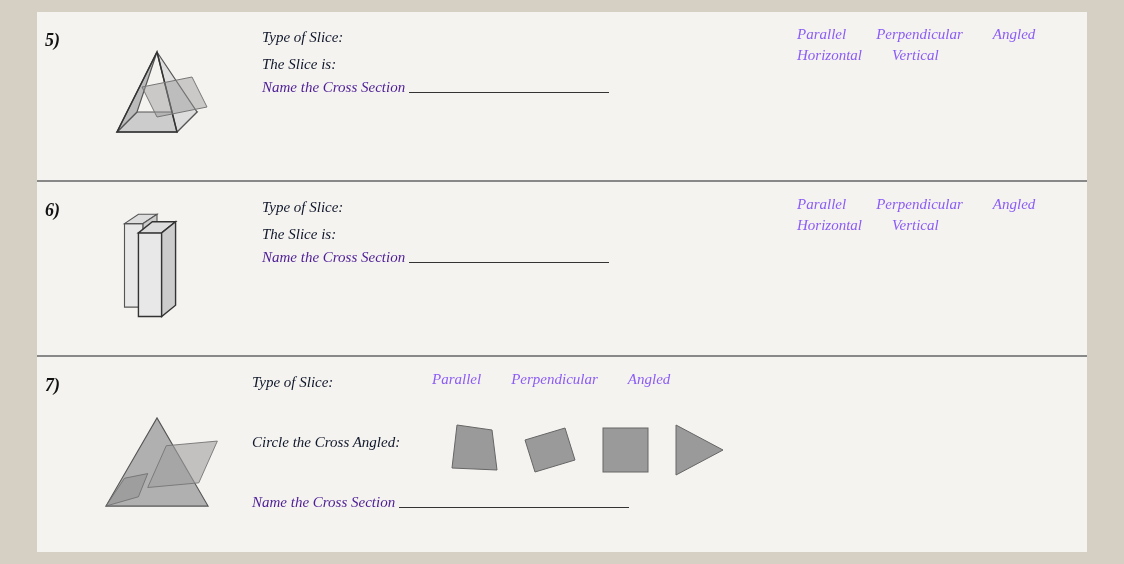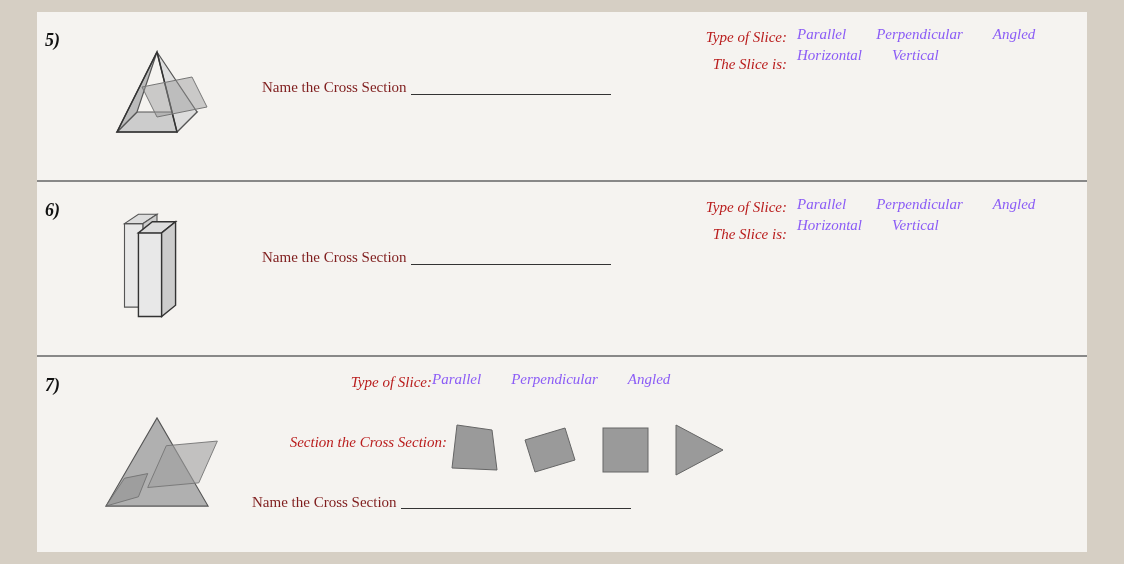--- a/index.html
+++ b/index.html
@@ -80,31 +80,30 @@
 
     .text-area {
       flex: 1;
       padding-top: 14px;
       padding-left: 20px;
     }
 
     .text-line {
       font-style: italic;
       font-size: 15px;
-      color: #b91c1c;
+      color: #0f172a;
       margin-bottom: 4px;
       line-height: 1.5;
-      text-align: right;
     }
 
     .name-line {
+      font-style: italic;
       font-size: 15px;
-      color: #7f1d1d;
-      display: flex;
-      align-items: center;
+      color: #4c1d95;
+      display: flex;
     }
 
     .underline {
       display: inline-block;
       border-bottom: 1.5px solid #333;
       width: 200px;
       margin-left: 4px;
       height: 14px;
     }
 
@@ -258,21 +257,21 @@
       <div style="display:flex; align-items:flex-start; margin-bottom:12px;">
         <span class="text-line" style="min-width:180px;">Type of Slice:</span>
         <div class="options-row" style="display:flex; gap:30px; padding-top:0;">
           <span class="option">Parallel</span>
           <span class="option">Perpendicular</span>
           <span class="option">Angled</span>
         </div>
       </div>
 
       <div style="display:flex; align-items:center; margin-bottom:14px;">
-        <span class="text-line" style="min-width:195px;">Section the Cross Section:</span>
+        <span class="text-line" style="min-width:195px;">Circle the Cross Angled:</span>
 
         <div class="cross-sections">
 
           <svg width="55" height="60" viewBox="0 0 55 60">
             <polygon points="10,5 45,10 50,50 5,48" fill="#9a9a9a" stroke="#666" stroke-width="1"></polygon>
           </svg>
 
           <svg width="60" height="60" viewBox="0 0 60 60">
             <polygon points="5,20 45,8 55,40 15,52" fill="#9a9a9a" stroke="#666" stroke-width="1"></polygon>
           </svg>

